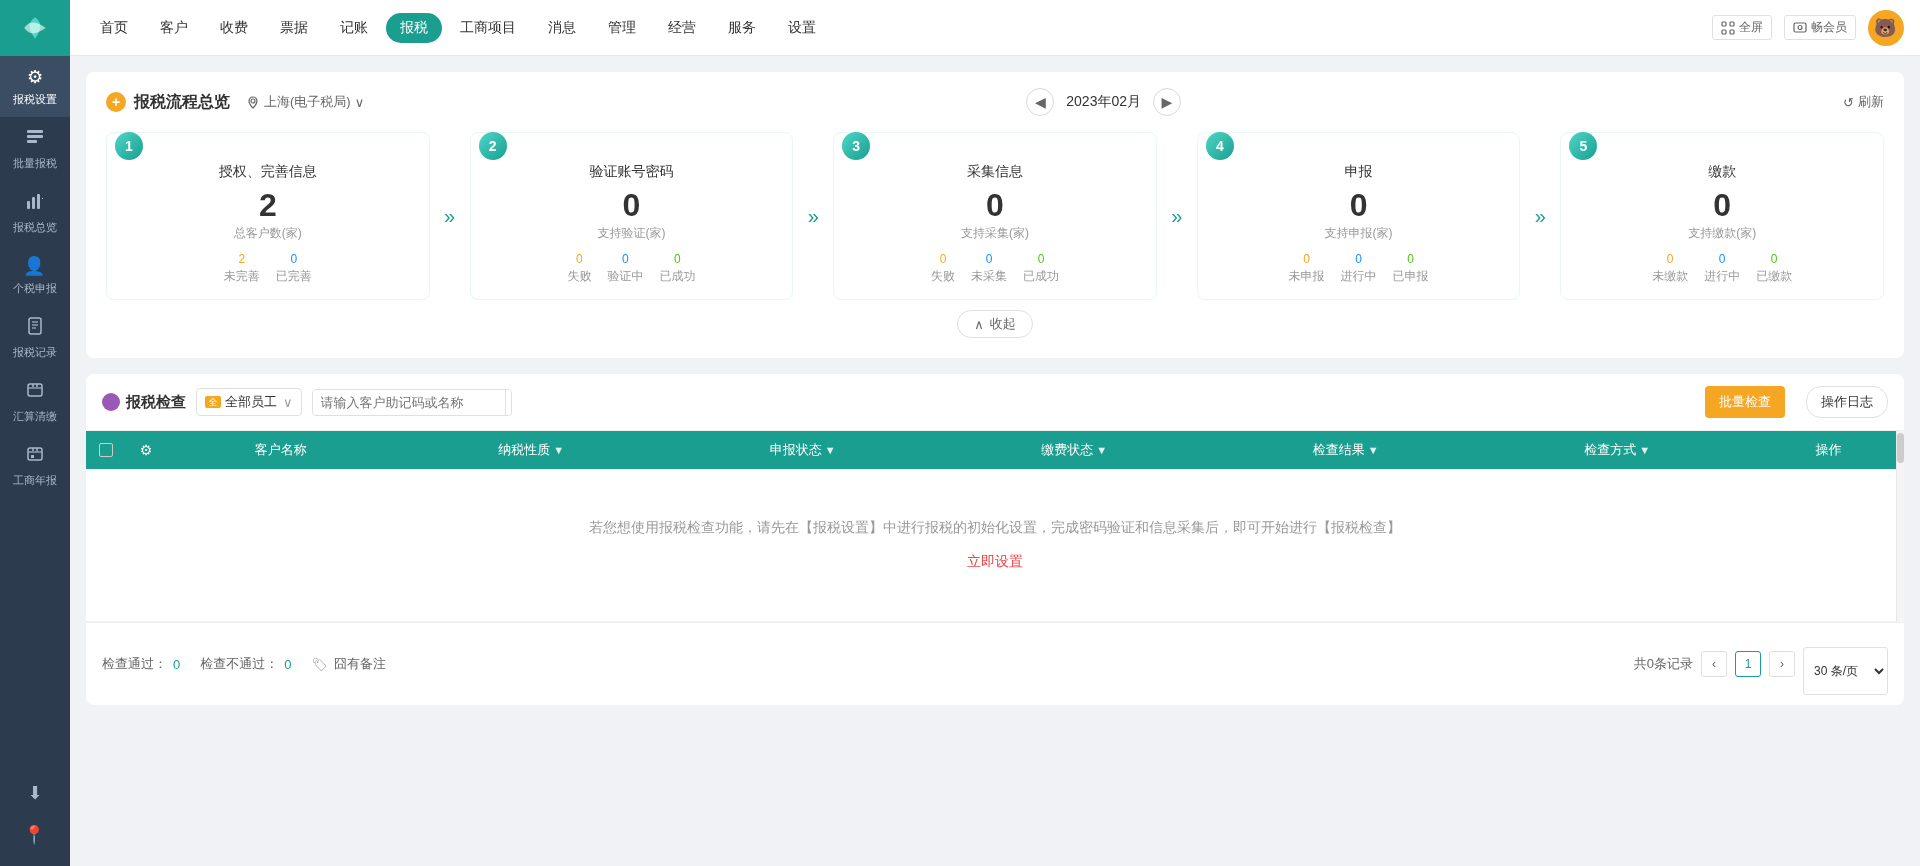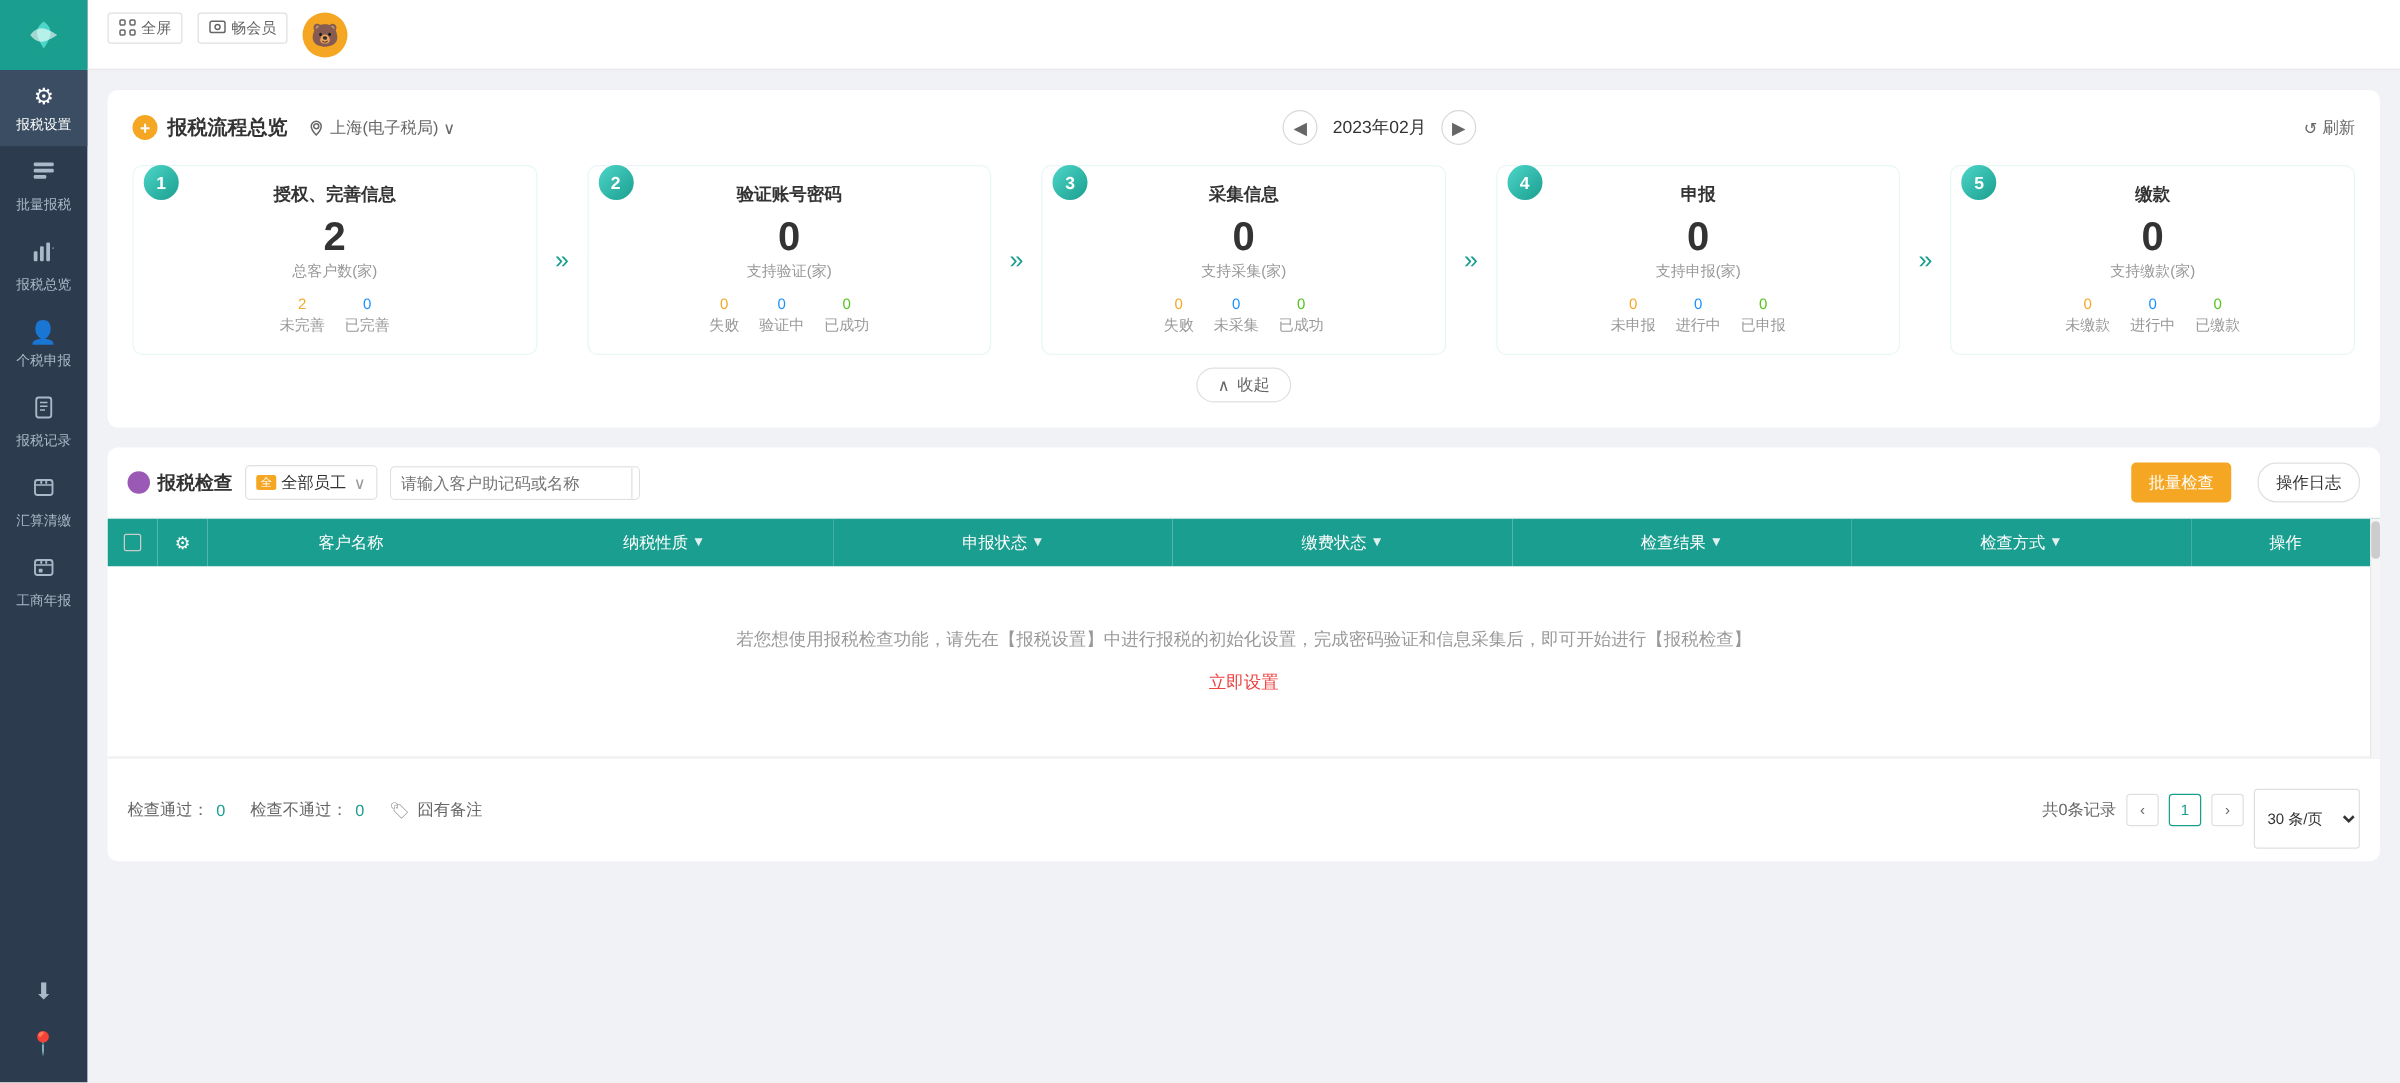--- a/index.html
+++ b/index.html
@@ -76,21 +76,21 @@
       font-size: 14px;
       color: #333;
     }
     .nav-item.active {
       background: #1a9e8f;
       color: #fff;
       border-radius: 20px;
     }
     .topnav-right {
       display: flex;
-      align-items: flex-start;
+      align-items: center;
       gap: 12px;
       font-size: 13px;
     }
     .topnav-right .btn-fullscreen, .topnav-right .btn-member {
       display: flex;
       align-items: center;
       gap: 4px;
       cursor: pointer;
       color: #666;
       border: 1px solid #e0e0e0;
@@ -228,22 +228,22 @@
       color: #fff;
       font-size: 14px;
       font-weight: bold;
       display: flex;
       align-items: center;
       justify-content: center;
     }
     .step-title {
       font-size: 14px;
       color: #333;
+      margin-top: 16px;
       margin-bottom: 8px;
-      font-weight: bold;
     }
     .step-count {
       font-size: 32px;
       font-weight: bold;
       color: #333;
       line-height: 1;
       margin-bottom: 4px;
     }
     .step-subtitle {
       font-size: 12px;
@@ -583,20 +583,34 @@
     </div>
     <div class="sidebar-item">
       <span class="sidebar-icon">📍</span>
     </div>
   </div>
 </div>
 
 <div class="main-container">
 
   <div class="topnav">
+    <div class="topnav-items">
+      <div class="nav-item">首页</div>
+      <div class="nav-item">客户</div>
+      <div class="nav-item">收费</div>
+      <div class="nav-item">票据</div>
+      <div class="nav-item">记账</div>
+      <div class="nav-item active">报税</div>
+      <div class="nav-item">工商项目</div>
+      <div class="nav-item">消息</div>
+      <div class="nav-item">管理</div>
+      <div class="nav-item">经营</div>
+      <div class="nav-item">服务</div>
+      <div class="nav-item">设置</div>
+    </div>
     <div class="topnav-right">
       <div class="btn-fullscreen">
         <svg width="14" height="14" viewBox="0 0 14 14" fill="none">
             <rect x="1" y="1" width="4" height="4" rx="1" stroke="#666" stroke-width="1.2"></rect>
             <rect x="9" y="1" width="4" height="4" rx="1" stroke="#666" stroke-width="1.2"></rect>
             <rect x="1" y="9" width="4" height="4" rx="1" stroke="#666" stroke-width="1.2"></rect>
             <rect x="9" y="9" width="4" height="4" rx="1" stroke="#666" stroke-width="1.2"></rect>
           </svg>
         <span>全屏</span>
       </div>

